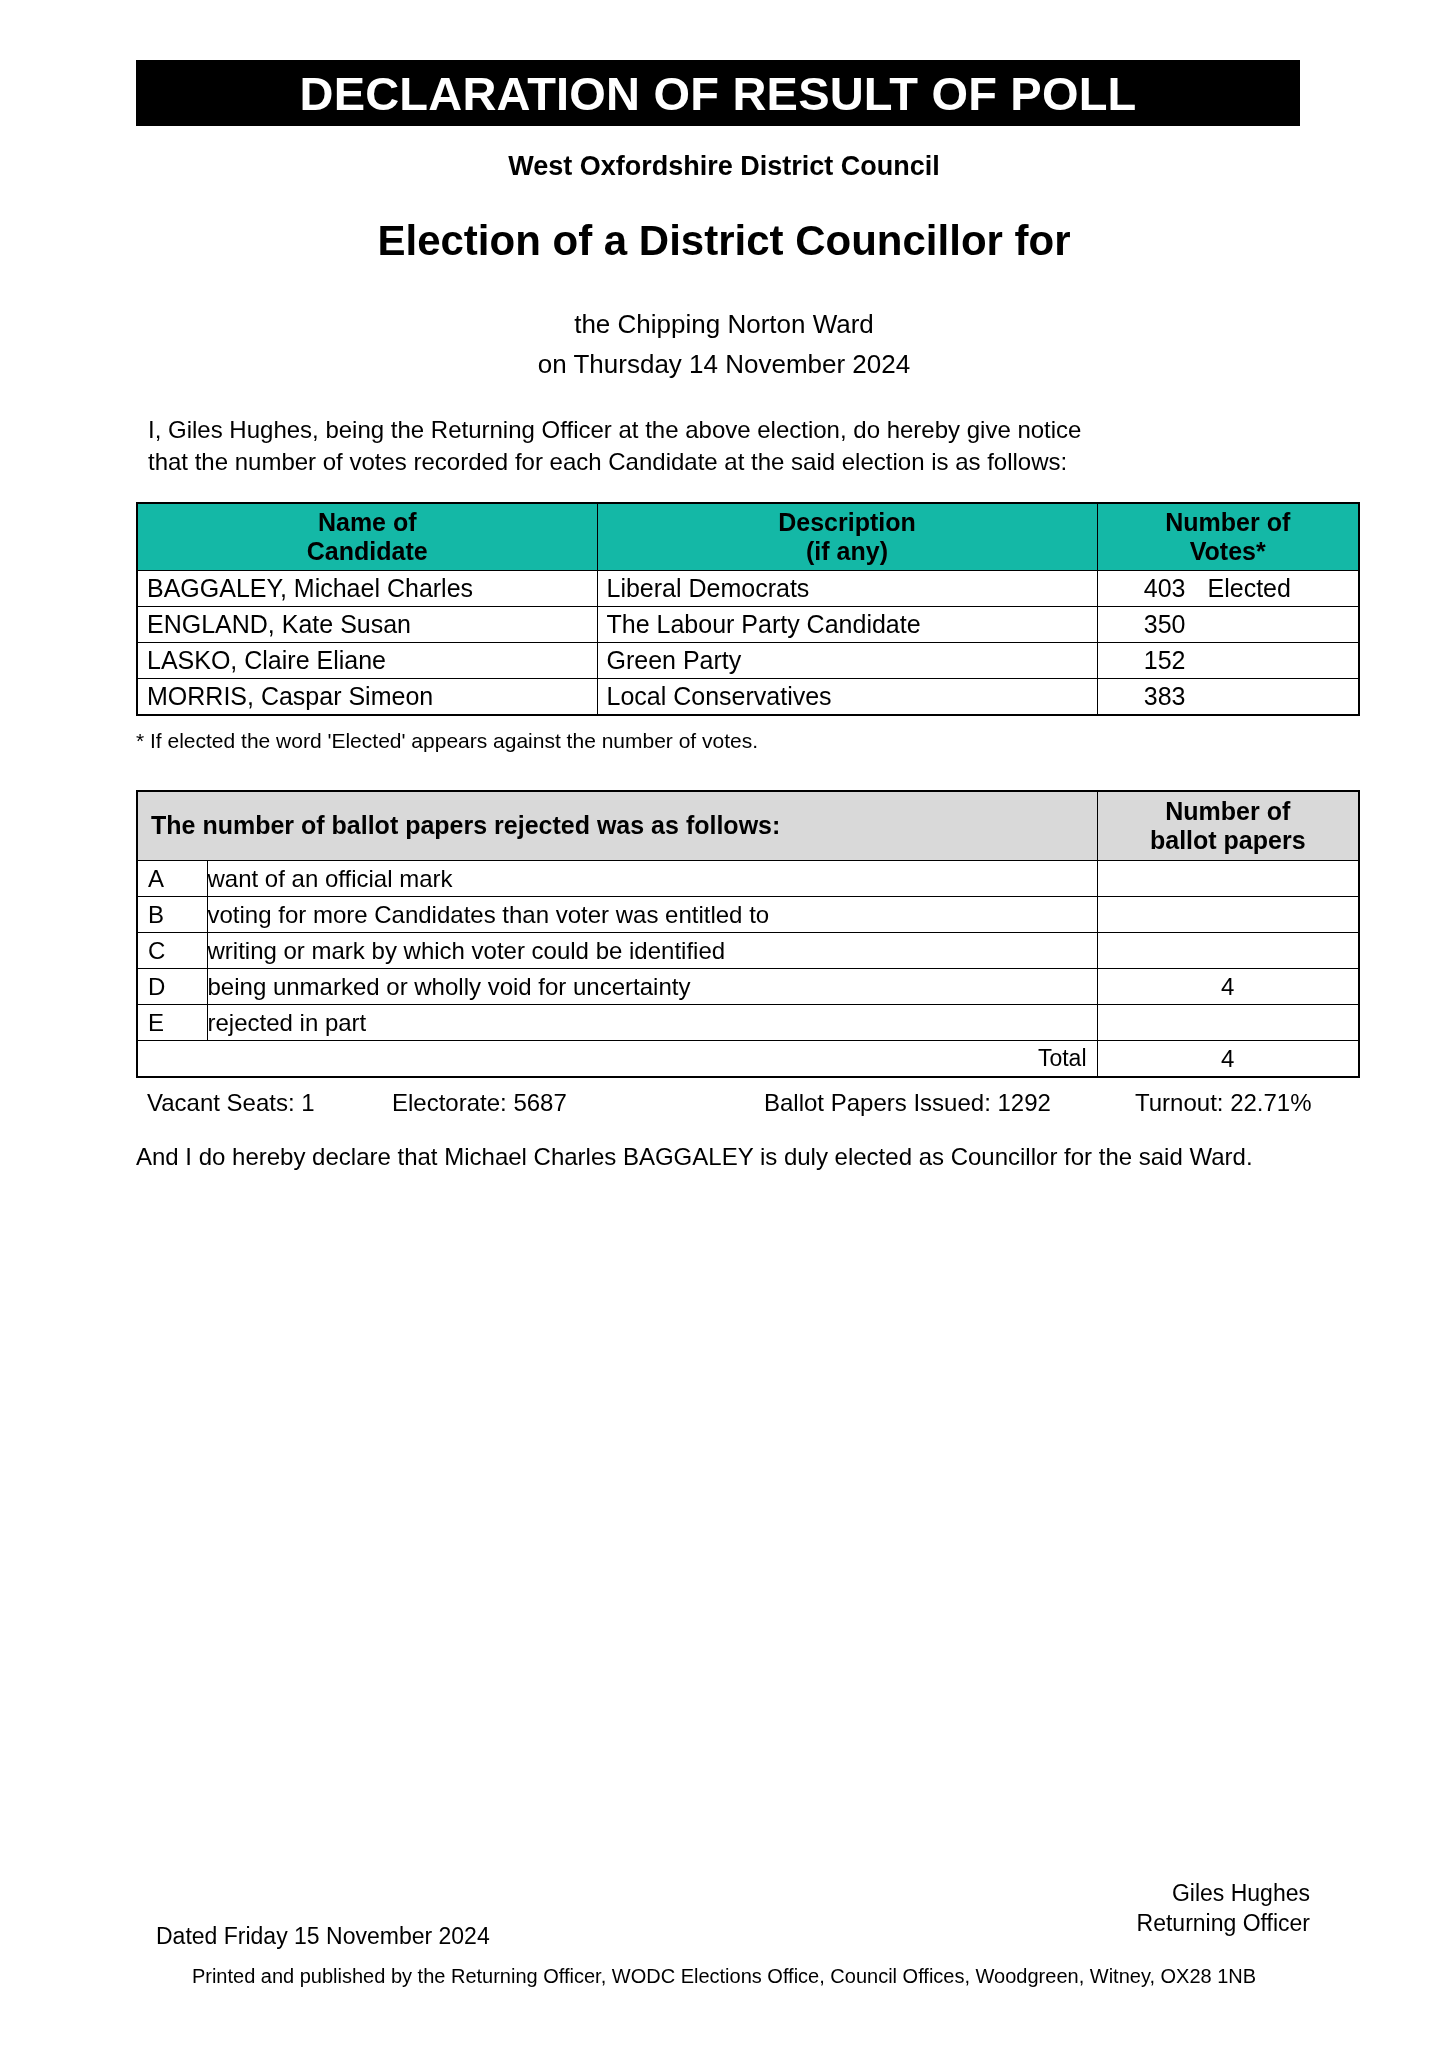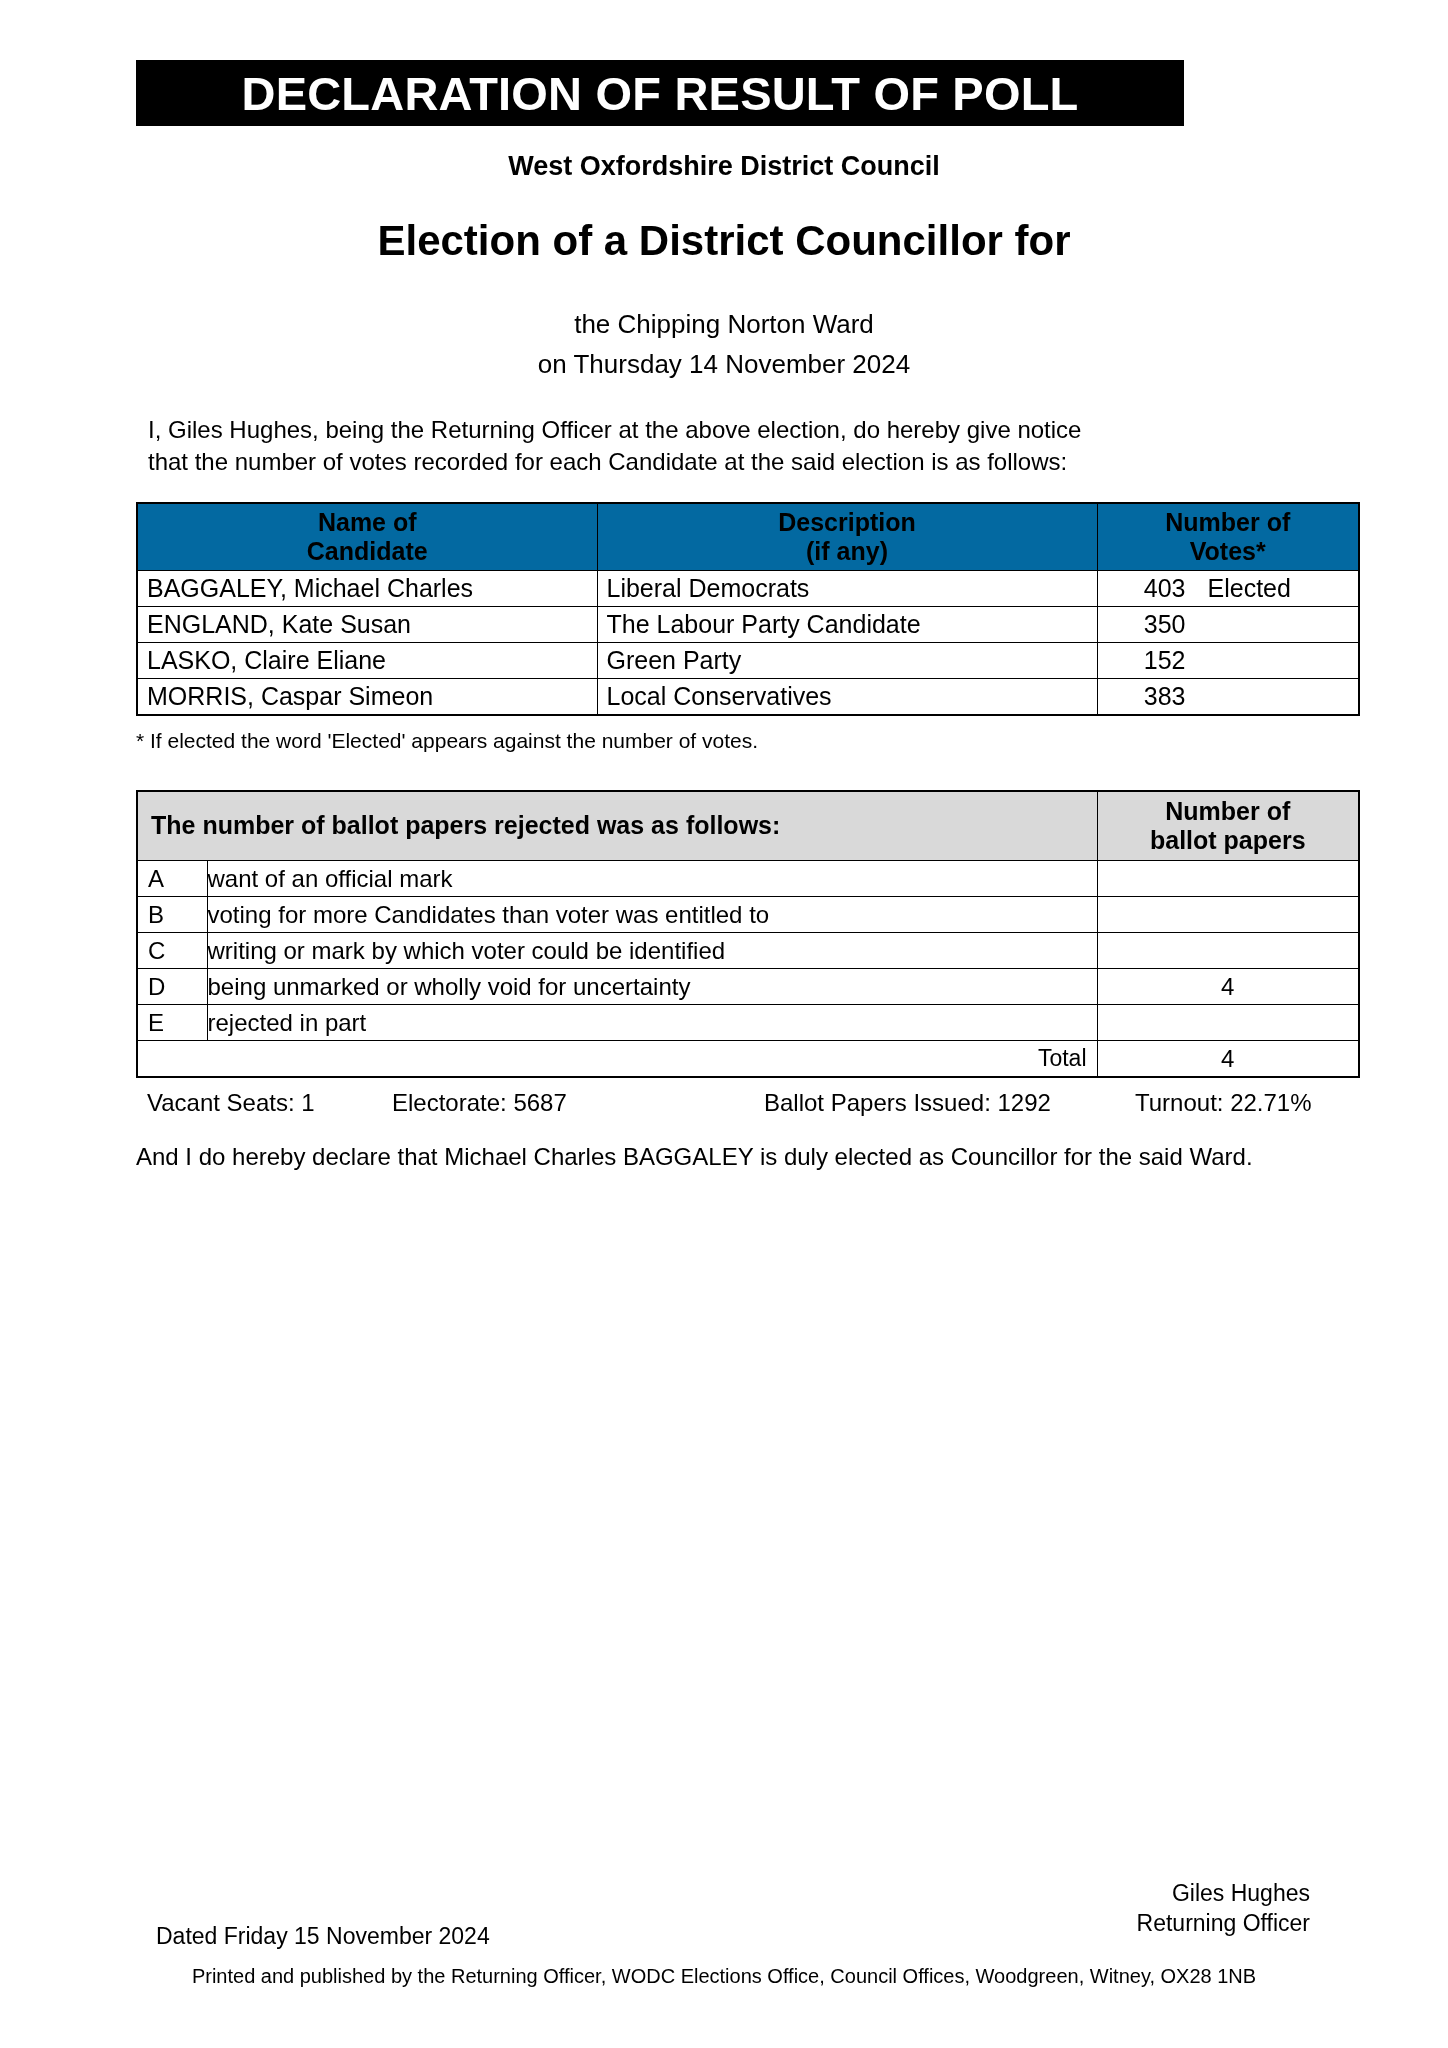--- a/index.html
+++ b/index.html
@@ -20,21 +20,21 @@
     height: 2048px;
     box-sizing: border-box;
     padding: 0;
   }
 
   
   .title-band {
     position: absolute;
     left: 136px;
     top: 60px;
-    width: 1048px;
+    width: 1164px;
     height: 66px;
     background: #000000;
     color: #ffffff;
     display: flex;
     align-items: center;
     justify-content: center;
   }
   .title-band-text {
     font-size: 47px;
     font-weight: bold;
@@ -108,21 +108,21 @@
     vertical-align: middle;
   }
 
   
   #candidates-table {
     left: 136px;
     top: 502px;
     width: 1222px;
   }
   #candidates-table th {
-    background: #0369a1;
+    background: #14b8a6;
     font-size: 25px;
     font-weight: bold;
     text-align: center;
     height: 60px;
     line-height: 1.18;
     padding: 3px 0;
   }
   #candidates-table td {
     height: 35px;
     font-size: 25px;

